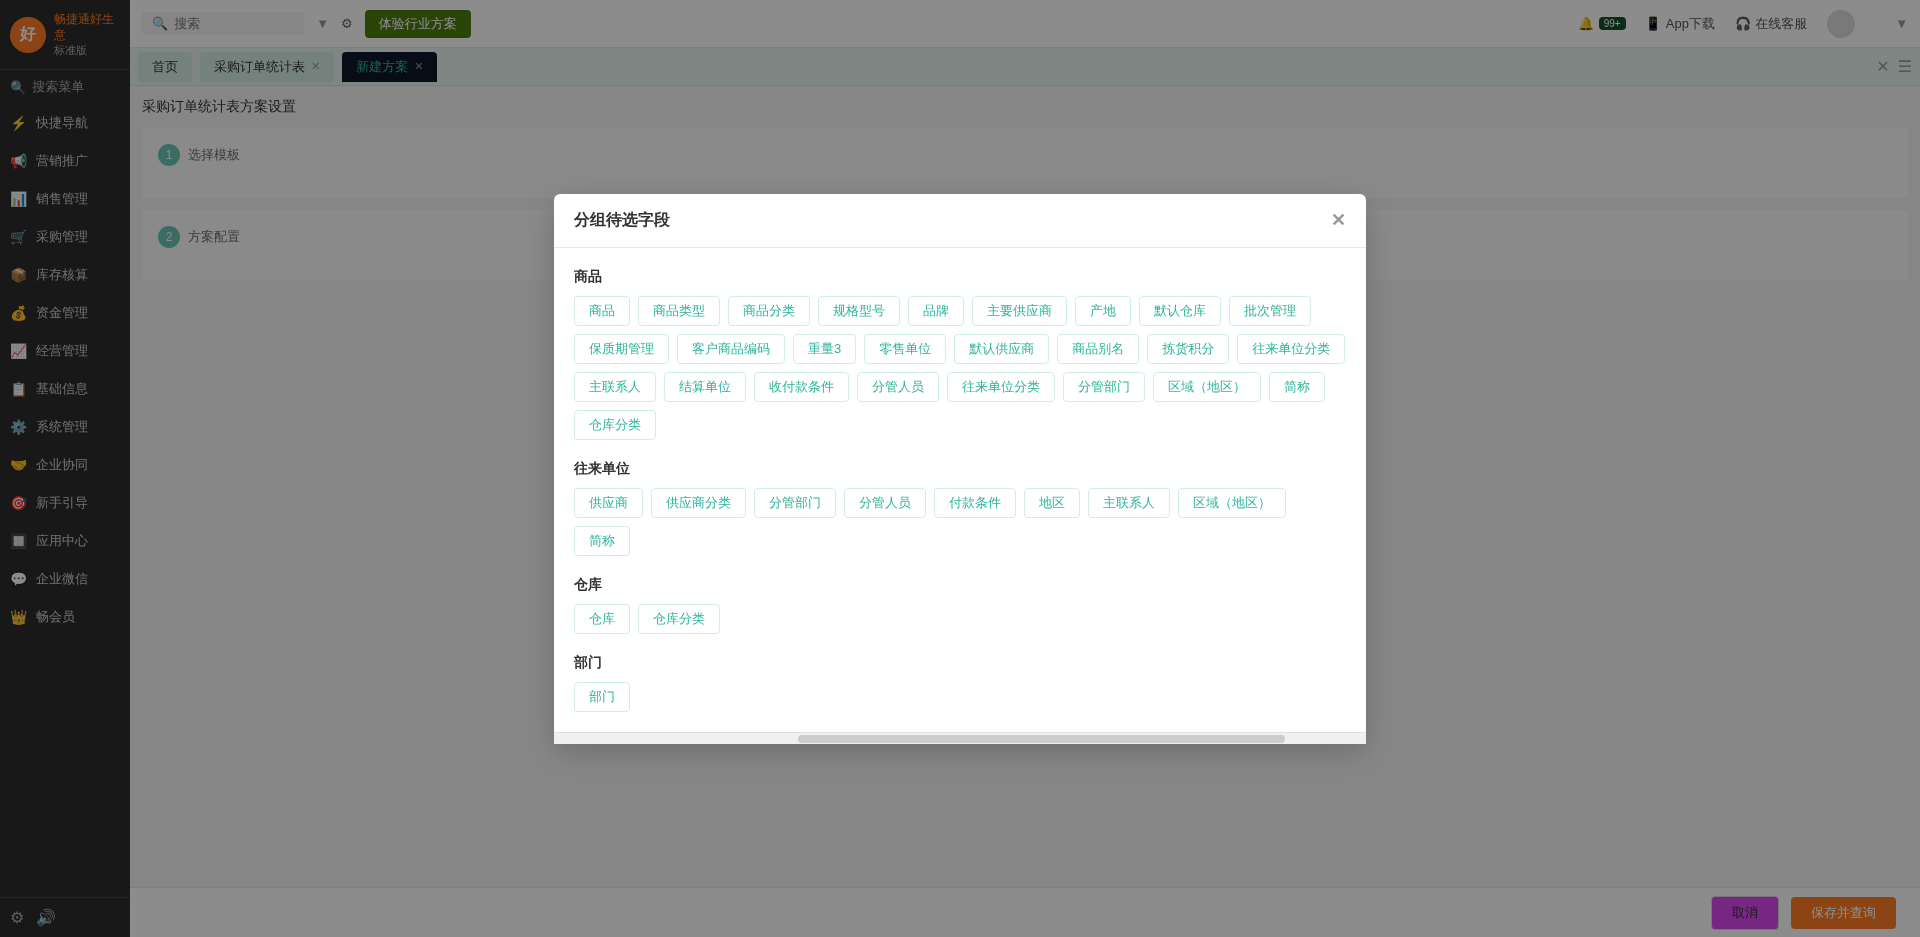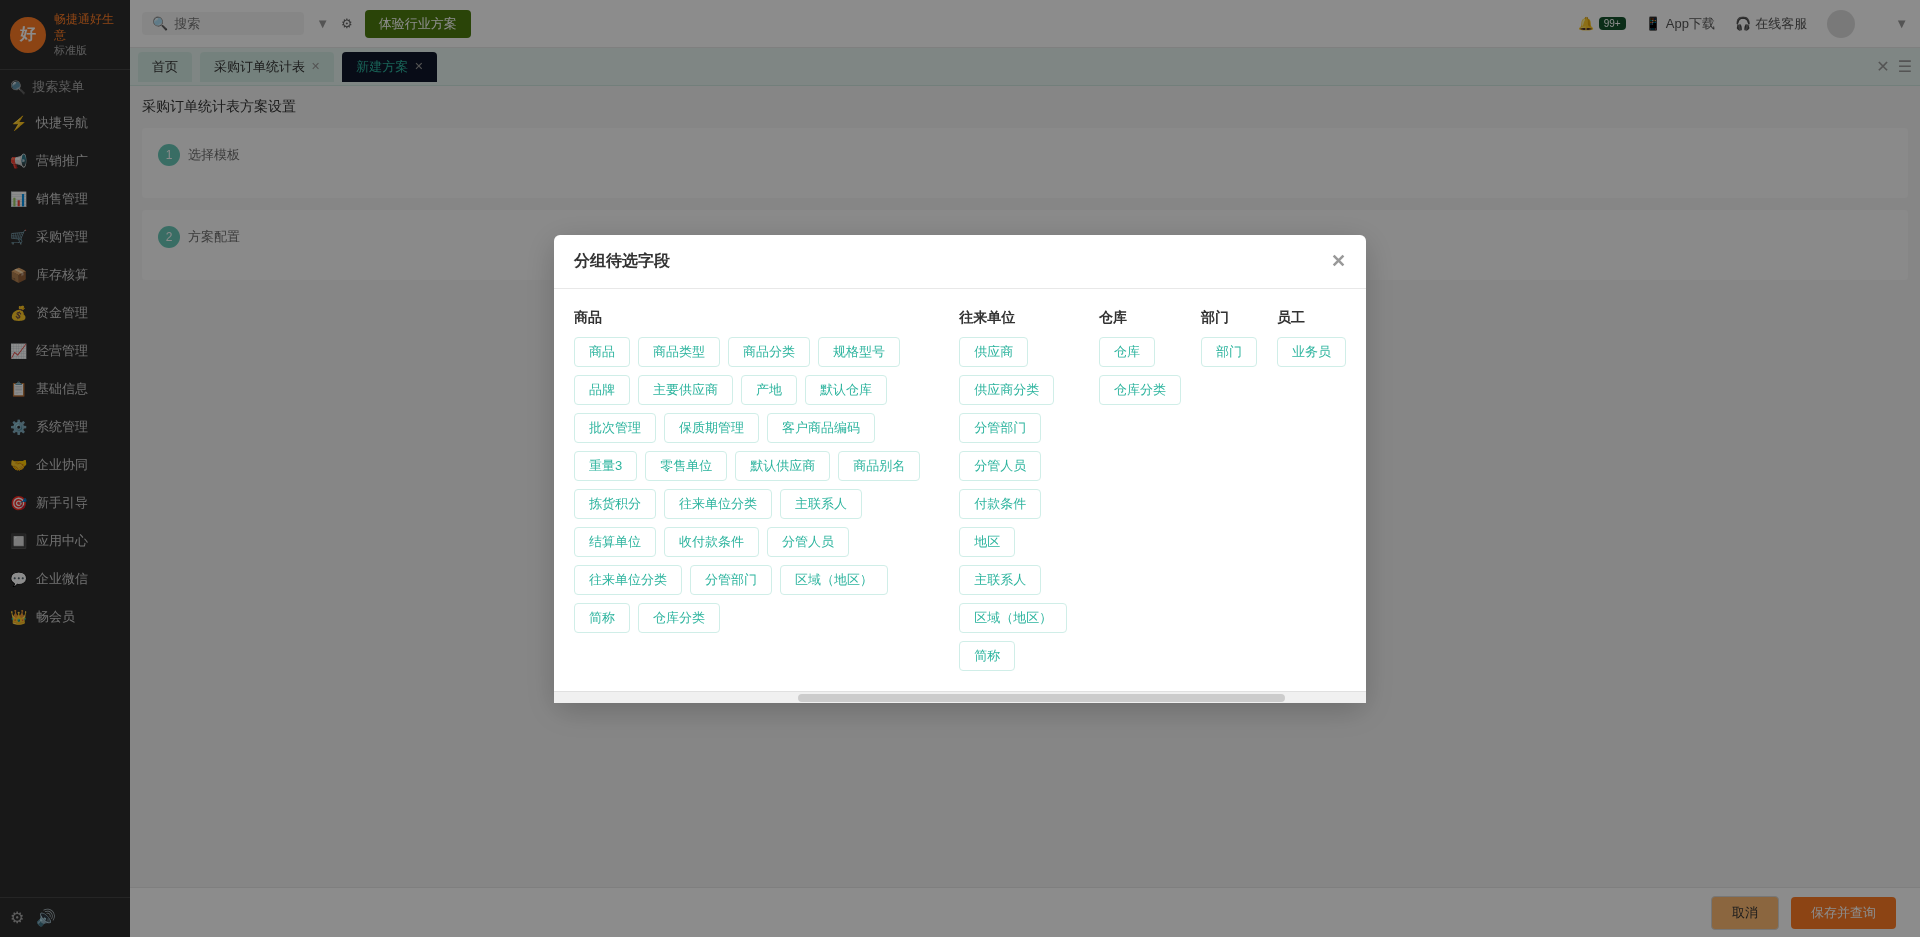--- a/index.html
+++ b/index.html
@@ -72,21 +72,21 @@
 
     
     .modal {
       position: fixed; top: 50%; left: 50%; transform: translate(-50%, -50%); background: #fff; border-radius: 6px; width: 812px; max-height: 600px; display: flex; flex-direction: column; z-index: 201; box-shadow: 0 8px 32px rgba(0,0,0,0.2);
     }
     .modal-header {
       padding: 16px 20px; border-bottom: 1px solid #e8e8e8; display: flex; align-items: center; justify-content: space-between; font-size: 16px; font-weight: bold; color: #333; flex-shrink: 0;
     }
     .modal-close { cursor: pointer; font-size: 18px; color: #999; line-height: 1; }
     .modal-body {
-      flex: 1; overflow-y: auto; padding: 20px; display: flex; flex-direction: row; gap: 20px;
+      flex: 1; overflow-y: auto; padding: 20px; display: flex; flex-direction: column; gap: 20px;
     }
     .modal-body::-webkit-scrollbar { width: 6px; }
     .modal-body::-webkit-scrollbar-thumb { background: #ccc; border-radius: 3px; }
 
     
     .field-section-title {
       font-size: 14px; font-weight: bold; color: #333; margin-bottom: 10px;
     }
     .field-grid {
       display: flex; flex-wrap: wrap; gap: 8px;
@@ -101,21 +101,21 @@
     }
     .modal-scroll-bar-h-thumb {
       height: 8px; width: 60%; background: #ccc; border-radius: 4px; position: absolute; left: 30%; top: 2px;
     }
 
     
     .bottom-toolbar {
       position: fixed; left: 130px; bottom: 0; right: 0; height: 50px; background: #fff; border-top: 1px solid #e8e8e8; display: flex; align-items: center; justify-content: flex-end; padding: 0 24px; gap: 12px; z-index: 98;
     }
     .btn-cancel {
-      padding: 7px 20px; border: 1px solid #d9d9d9; background: #fdba74; border-radius: 4px; cursor: pointer; font-size: 13px; color: #333;
+      padding: 7px 20px; border: 1px solid #d9d9d9; background: #d946ef; border-radius: 4px; cursor: pointer; font-size: 13px; color: #333;
     }
     .btn-save {
       padding: 7px 20px; background: #ff7d26; color: #fff; border: none; border-radius: 4px; cursor: pointer; font-size: 13px;
     }
 
     
     .sidebar-bottom {
       margin-top: auto; padding: 10px; display: flex; gap: 12px; align-items: center; border-top: 1px solid #444;
     }
     .sidebar-bottom-icon { color: #aaa; cursor: pointer; font-size: 16px; }
@@ -330,26 +330,20 @@
           <div class="field-chip">仓库</div>
           <div class="field-chip">仓库分类</div>
         </div>
       </div>
       <div>
         <div class="field-section-title">部门</div>
         <div class="field-grid">
           <div class="field-chip">部门</div>
         </div>
       </div>
-      <div>
-        <div class="field-section-title">员工</div>
-        <div class="field-grid">
-          <div class="field-chip">业务员</div>
-        </div>
-      </div>
     </div>
   <div class="modal-scroll-bar-h">
     <div class="modal-scroll-bar-h-thumb"></div>
   </div>
 </div>
 
 <div class="bottom-toolbar">
   <button class="btn-cancel">取消</button>
   <button class="btn-save">保存并查询</button>
 </div>

